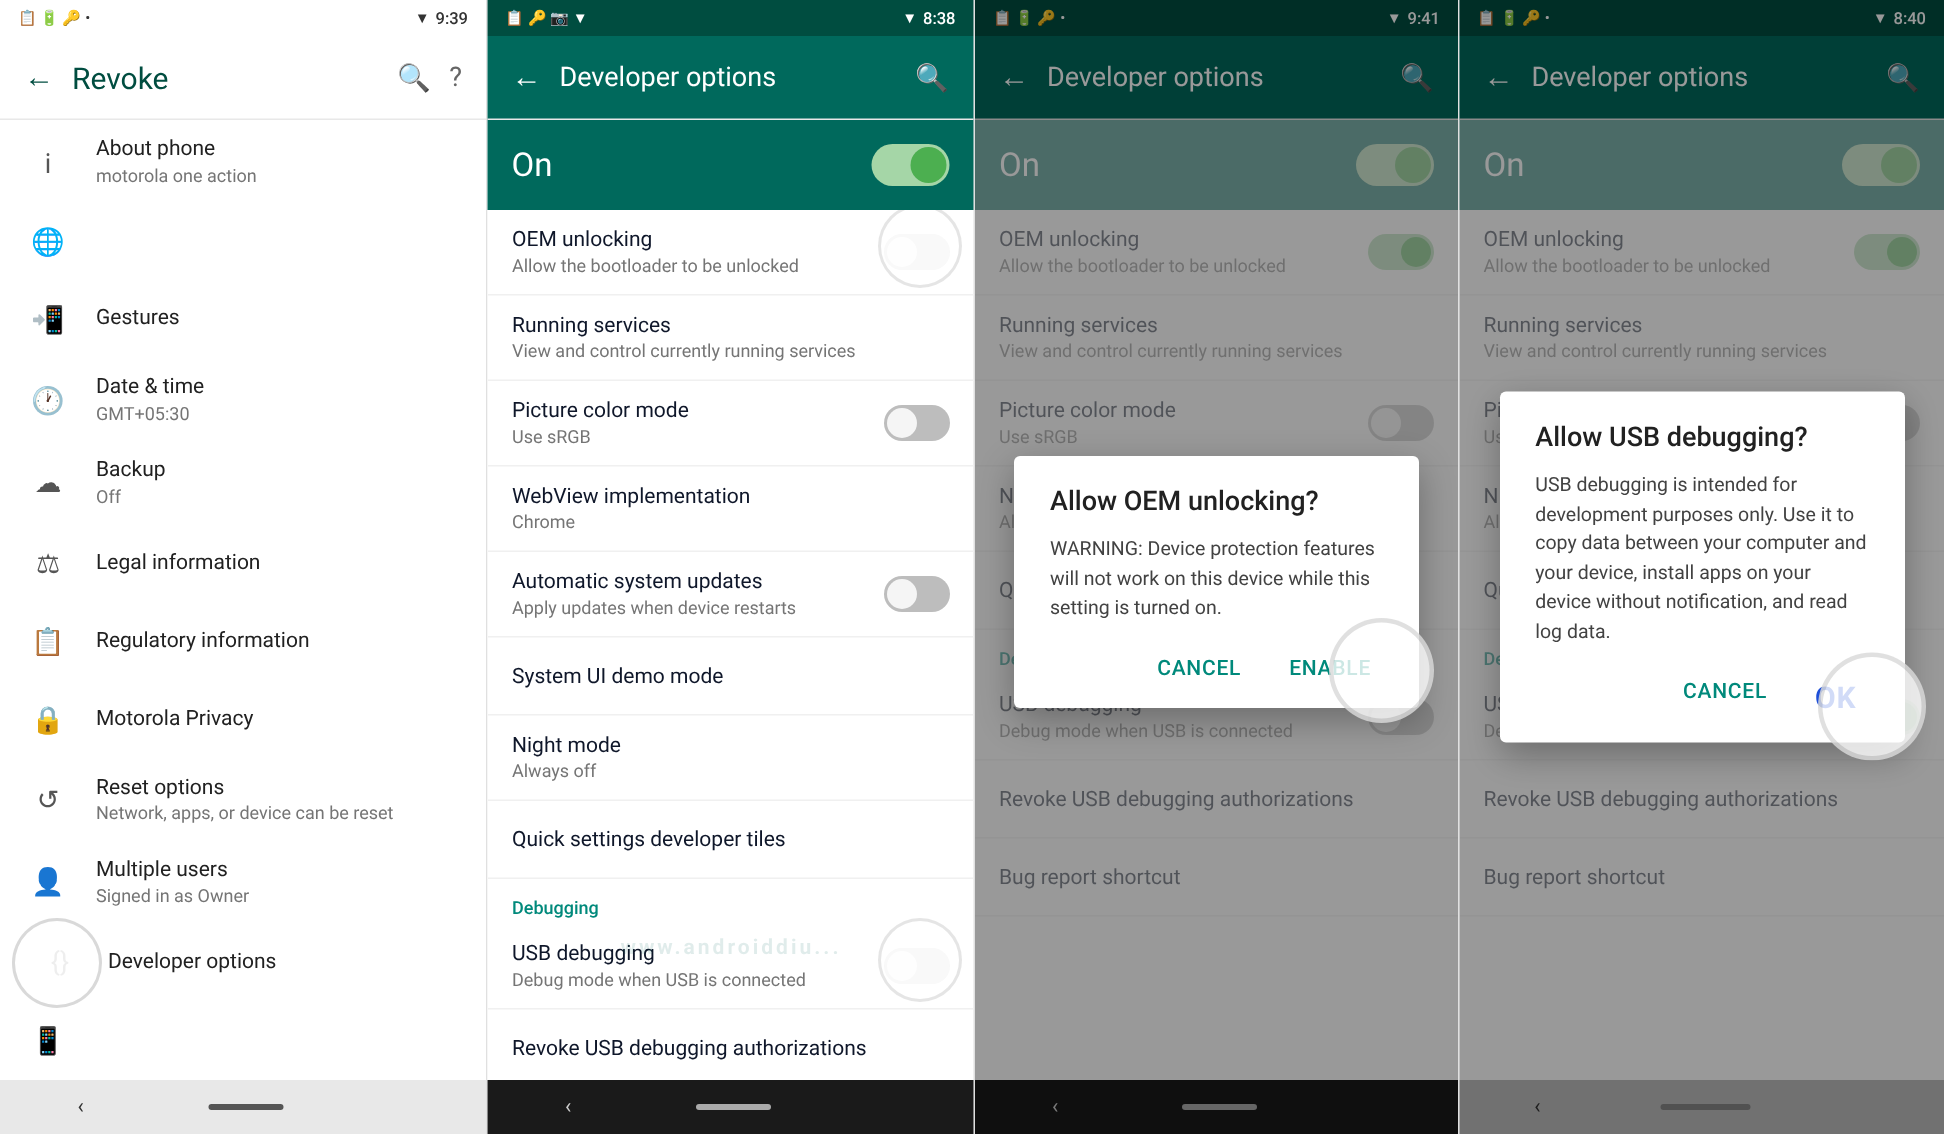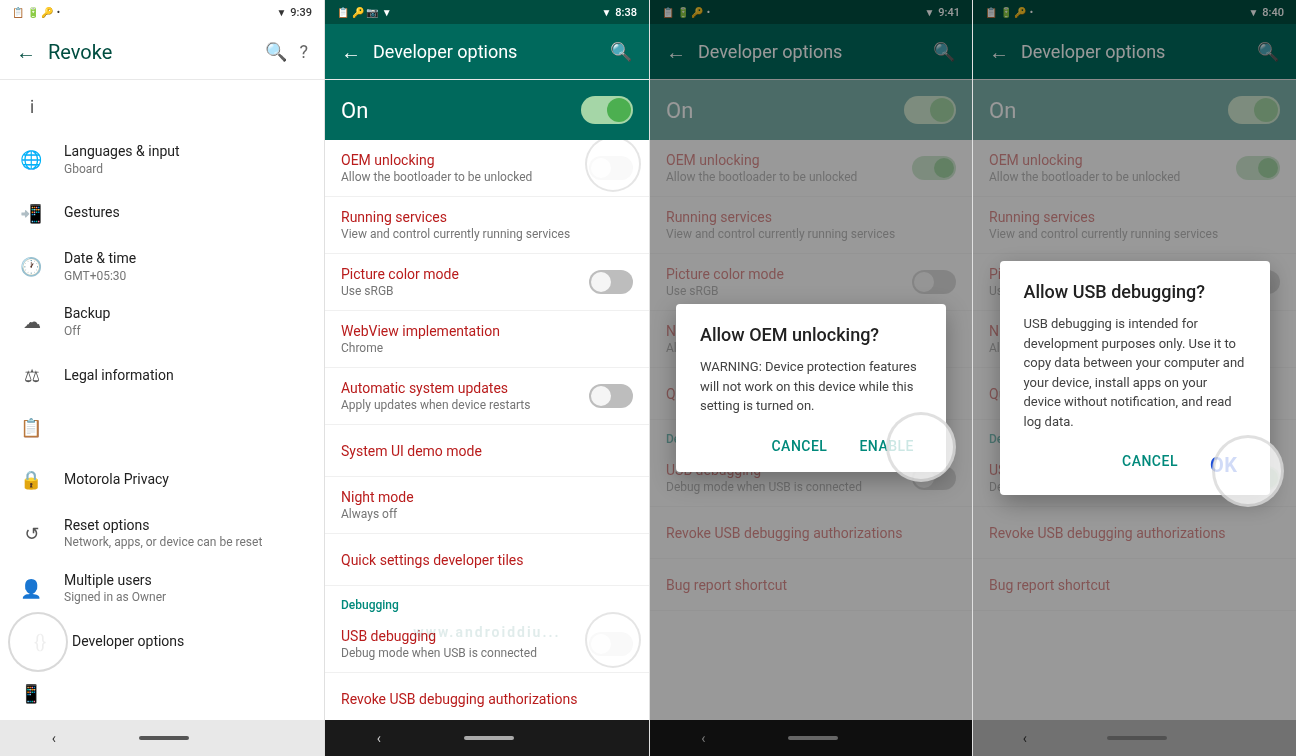--- a/index.html
+++ b/index.html
@@ -257,21 +257,21 @@
       justify-content: space-between;
       border-bottom: 1px solid #f0f0f0;
       min-height: 52px;
       cursor: pointer;
     }
     .dev-option-texts {
       flex: 1;
     }
     .dev-option-title {
       font-size: 14px;
-      color: #b91c1c;
+      color: #0f172a;
     }
     .dev-option-subtitle {
       font-size: 12px;
       color: #757575;
       margin-top: 2px;
     }
     .section-header {
       padding: 12px 16px 4px;
       font-size: 12px;
       color: #00897b;
@@ -398,27 +398,27 @@
   <div class="app-bar">
     <span class="back-icon">←</span>
     <span class="app-bar-title">Revoke</span>
     <span class="search-icon">🔍</span>
     <span class="help-icon">?</span>
   </div>
 
   <div class="settings-list">
     <div class="setting-item">
       <div class="setting-icon">ℹ</div>
+      <div class="setting-texts">
+        <div class="setting-title">About phone</div>
+        <div class="setting-subtitle">motorola one action</div>
+      </div>
     </div>
     <div class="setting-item">
       <div class="setting-icon">🌐</div>
-      <div class="setting-texts">
-        <div class="setting-title">Languages &amp; input</div>
-        <div class="setting-subtitle">Gboard</div>
-      </div>
     </div>
     <div class="setting-item">
       <div class="setting-icon">📲</div>
       <div class="setting-texts">
         <div class="setting-title">Gestures</div>
       </div>
     </div>
     <div class="setting-item">
       <div class="setting-icon">🕐</div>
       <div class="setting-texts">
@@ -434,20 +434,23 @@
       </div>
     </div>
     <div class="setting-item">
       <div class="setting-icon">⚖</div>
       <div class="setting-texts">
         <div class="setting-title">Legal information</div>
       </div>
     </div>
     <div class="setting-item">
       <div class="setting-icon">📋</div>
+      <div class="setting-texts">
+        <div class="setting-title">Regulatory information</div>
+      </div>
     </div>
     <div class="setting-item">
       <div class="setting-icon">🔒</div>
       <div class="setting-texts">
         <div class="setting-title">Motorola Privacy</div>
       </div>
     </div>
     <div class="setting-item">
       <div class="setting-icon">↺</div>
       <div class="setting-texts">

